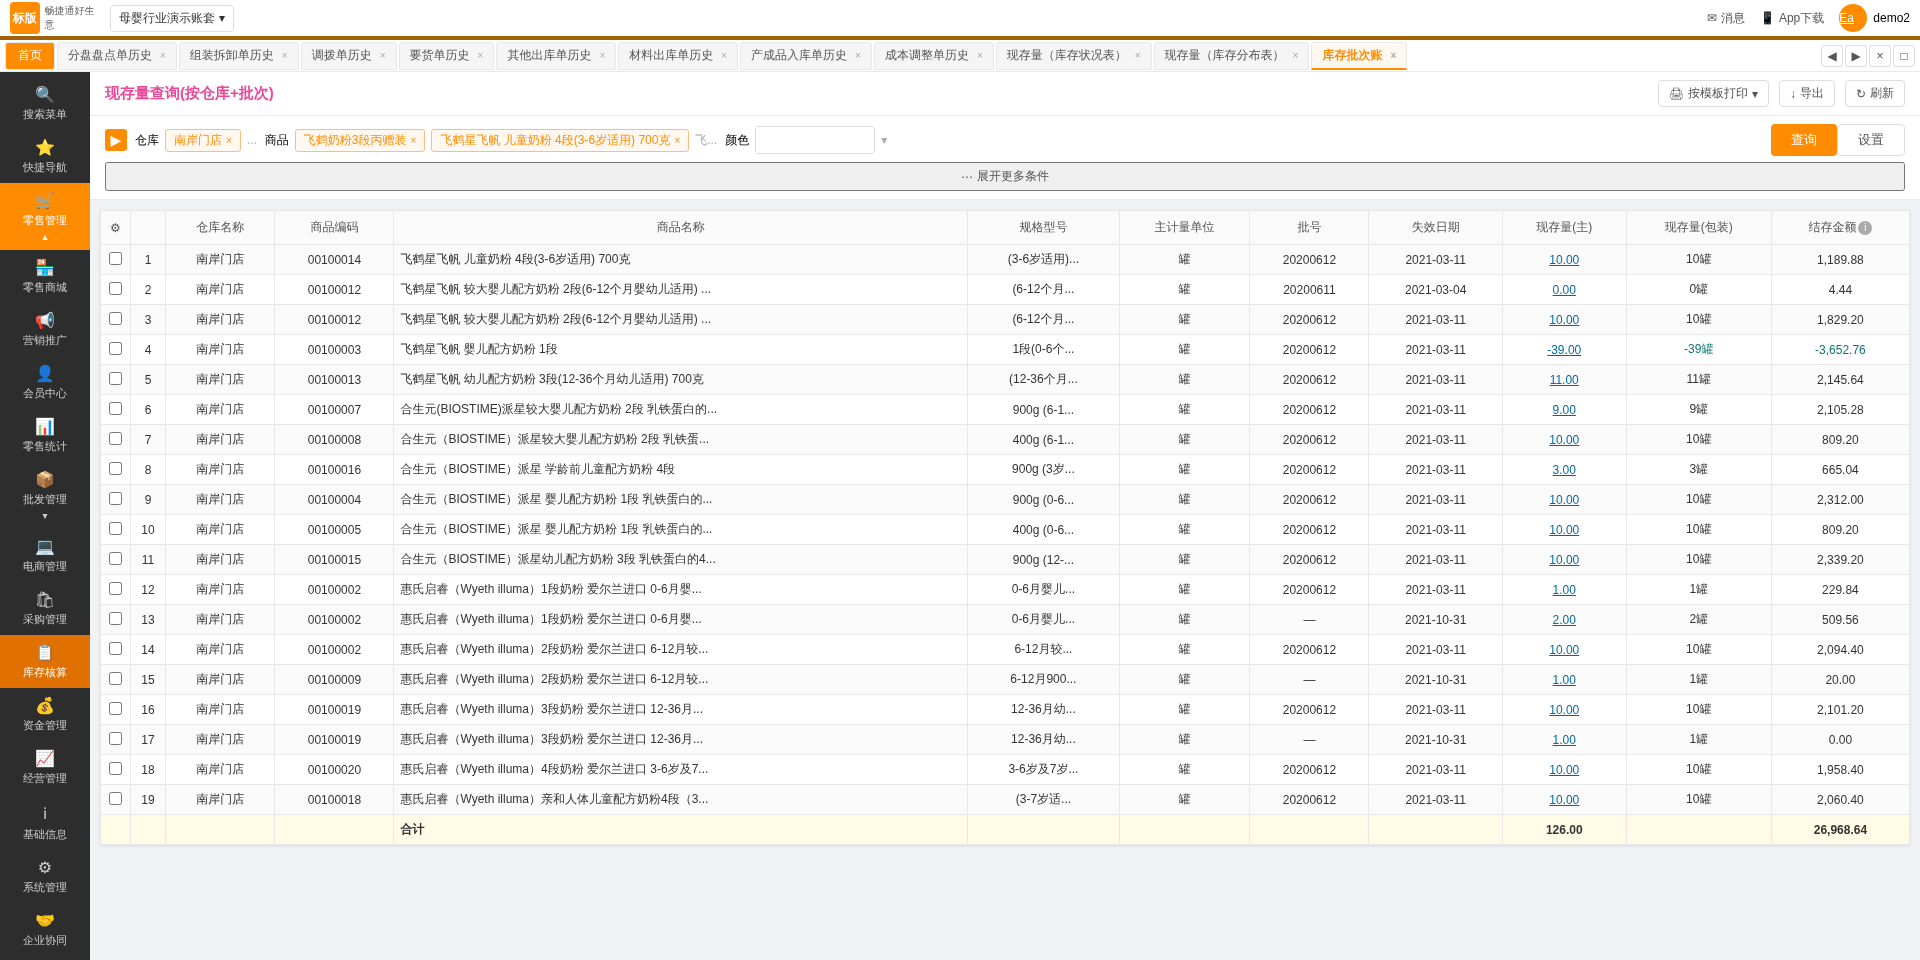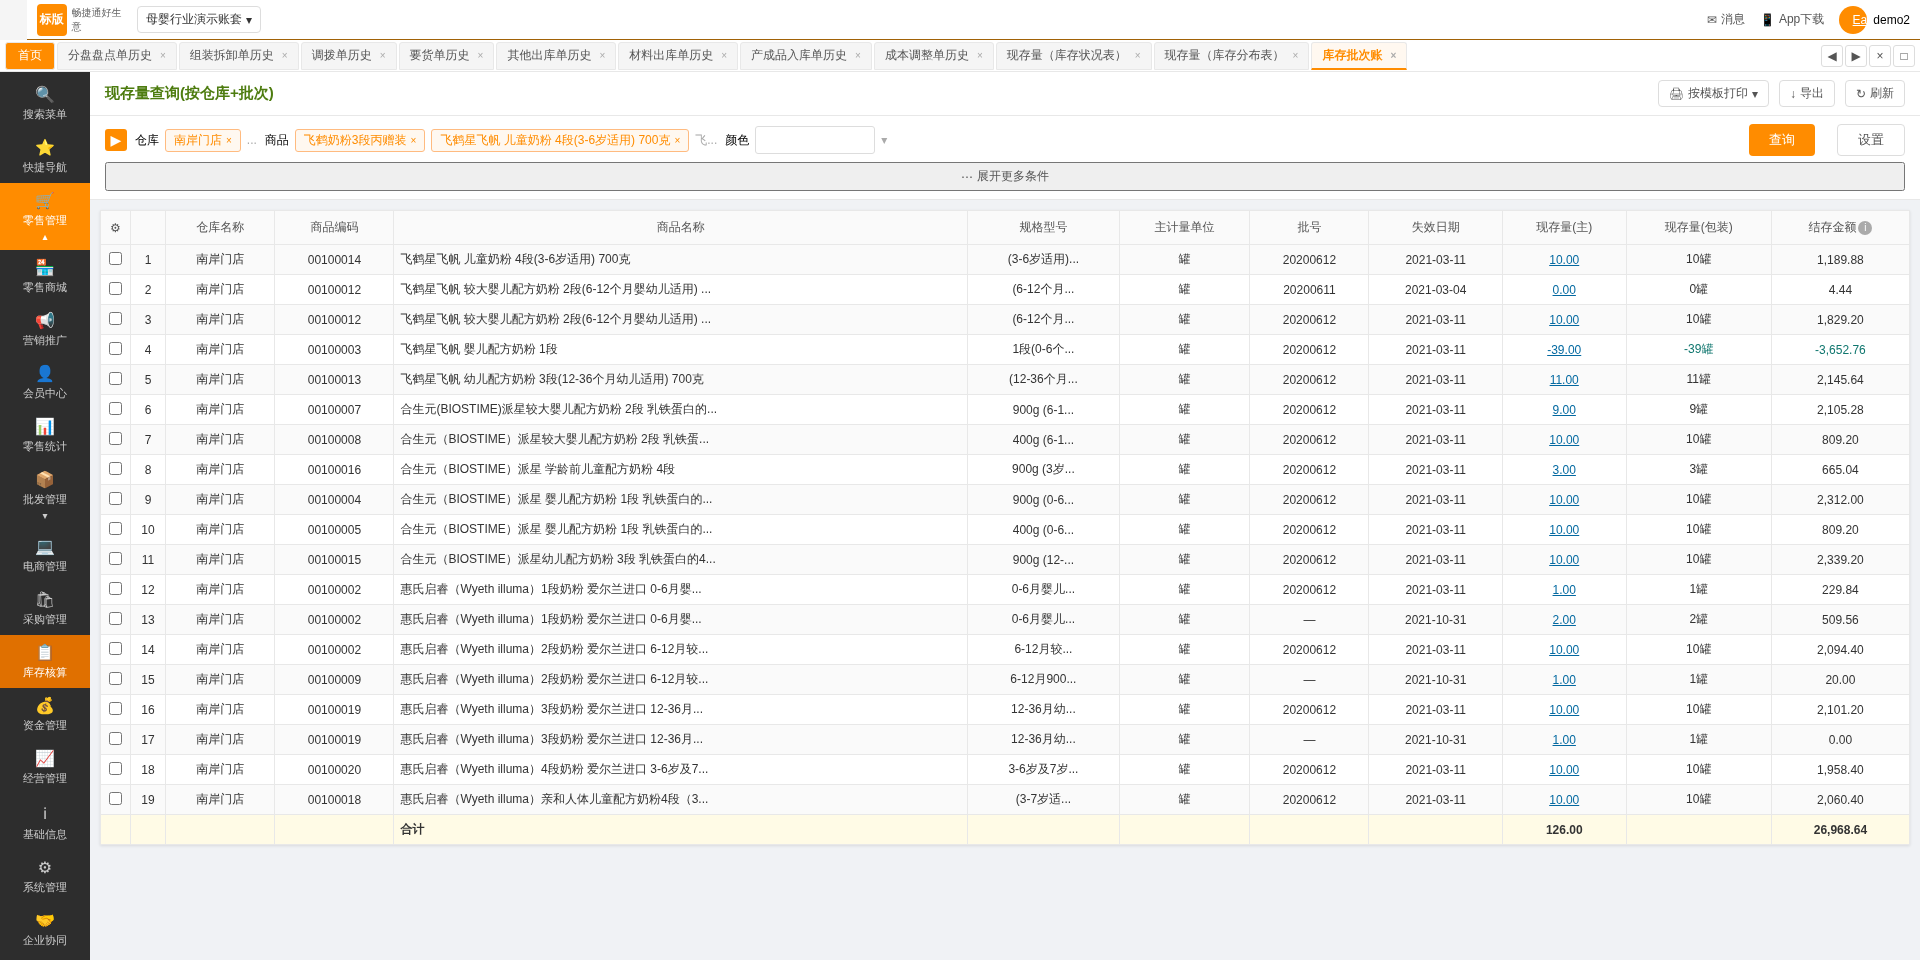--- a/index.html
+++ b/index.html
@@ -1,26 +1,26 @@
 <!DOCTYPE html>
 <html><head>
   <meta charset="utf-8">
   <style>
     * { box-sizing: border-box; margin: 0; padding: 0; font-family: 'Microsoft YaHei', Arial, sans-serif; font-size: 12px; }
     body { background: #f5f5f5; width: 1920px; height: 960px; overflow: hidden; display: flex; flex-direction: column; }
 
     
-    .top-bar { background: #fff; height: 40px; display: flex; align-items: center; padding: 0 10px; border-bottom: 1px solid #a16207; gap: 10px; margin-left: 27px; }
+    .top-bar { background: #fff; height: 40px; display: flex; align-items: center; padding: 0 10px; border-bottom: 4px solid #a16207; gap: 10px; }
     .logo-area { display: flex; align-items: center; gap: 5px; width: 90px; }
     .logo-icon { width: 32px; height: 32px; background: #ff8c00; border-radius: 4px; display: flex; align-items: center; justify-content: center; color: white; font-size: 10px; font-weight: bold; }
     .logo-text { font-size: 10px; color: #666; }
     .store-selector { display: flex; align-items: center; gap: 4px; padding: 4px 8px; border: 1px solid #ddd; border-radius: 4px; cursor: pointer; color: #333; }
     .top-right { margin-left: auto; display: flex; align-items: center; gap: 15px; }
     .top-btn { display: flex; align-items: center; gap: 4px; color: #555; cursor: pointer; }
-    .avatar { width: 28px; height: 28px; border-radius: 50%; background: #ff8c00; display: flex; align-items: center; justify-content: flex-end; color: white; font-size: 11px; text-decoration: underline; }
+    .avatar { width: 28px; height: 28px; border-radius: 50%; background: #ff8c00; display: flex; align-items: center; justify-content: flex-start; color: white; font-size: 11px; text-decoration: underline; }
 
     
     .tab-bar { background: #fff; height: 32px; display: flex; align-items: center; padding: 0 5px; border-bottom: 1px solid #e8e8e8; gap: 2px; overflow: hidden; flex-shrink: 0; }
     .tab { display: flex; align-items: center; gap: 4px; padding: 0 10px; height: 28px; border: 1px solid #e8e8e8; border-radius: 3px 3px 0 0; cursor: pointer; color: #555; white-space: nowrap; background: #f5f5f5; }
     .tab.active { background: #fff8f0; border-bottom: 2px solid #ff8c00; color: #ff8c00; font-weight: bold; }
     .tab .close-x { color: #aaa; margin-left: 4px; font-size: 10px; }
     .tab-home { background: #ff8c00; color: white; border-radius: 3px; padding: 0 12px; }
     .tab-nav { display: flex; align-items: center; gap: 2px; margin-left: auto; }
     .tab-nav-btn { width: 22px; height: 22px; border: 1px solid #ddd; border-radius: 3px; display: flex; align-items: center; justify-content: center; cursor: pointer; color: #555; background: #fff; }
 
@@ -34,21 +34,21 @@
     .sidebar-item.active-sub { background: #e07000; color: white; }
     .sidebar-icon { font-size: 16px; }
     .sidebar-label { font-size: 11px; text-align: center; }
     .sidebar-arrow { font-size: 10px; }
 
     
     .content { flex: 1; display: flex; flex-direction: column; overflow: hidden; background: #f0f2f5; }
 
     
     .page-header { background: #fff; padding: 8px 15px; display: flex; align-items: center; justify-content: space-between; border-bottom: 1px solid #e8e8e8; flex-shrink: 0; }
-    .page-title { font-size: 15px; font-weight: bold; color: #4d7c0f; }
+    .page-title { font-size: 15px; font-weight: bold; color: #ec4899; }
     .header-actions { display: flex; align-items: center; gap: 10px; }
     .btn-print { display: flex; align-items: center; gap: 4px; padding: 4px 10px; border: 1px solid #ddd; border-radius: 4px; cursor: pointer; color: #555; background: #fff; }
     .btn-export { display: flex; align-items: center; gap: 4px; padding: 4px 10px; border: 1px solid #ddd; border-radius: 4px; cursor: pointer; color: #555; background: #fff; }
     .btn-refresh { display: flex; align-items: center; gap: 4px; padding: 4px 10px; border: 1px solid #ddd; border-radius: 4px; cursor: pointer; color: #555; background: #fff; }
 
     
     .filter-area { background: #fff; padding: 8px 15px; border-bottom: 1px solid #e8e8e8; flex-shrink: 0; }
     .filter-group { display: flex; align-items: center; gap: 6px; }
     .filter-label { color: #000000; white-space: nowrap; }
     .filter-tag { display: flex; align-items: center; gap: 4px; background: #fff8f0; border: 1px solid #ffbb80; border-radius: 3px; padding: 2px 8px; color: #ff8c00; cursor: pointer; }
@@ -287,21 +287,21 @@
           </div>
           <span class="filter-dots">飞...</span>
         </div>
 
         <div class="filter-group">
           <span class="filter-label">颜色</span>
           <div style="flex:1;min-width:120px;border:1px solid #ddd;height:28px;border-radius:3px;display:flex;align-items:center;padding:0 8px;"></div>
           <span style="color:#aaa;cursor:pointer;">▾</span>
         </div>
 
-        <div style="margin-left:auto;display:flex;gap:22px;">
+        <div style="margin-left:auto;display:flex;gap:0;">
           <button class="btn-query">查询</button>
           <button class="btn-settings">设置</button>
         </div>
       </div>
 
       <div style="display:flex;justify-content:center;margin-top:6px;">
         <button class="filter-expand-btn">
           <span>⋯</span>
           <span>展开更多条件</span>
         </button>

